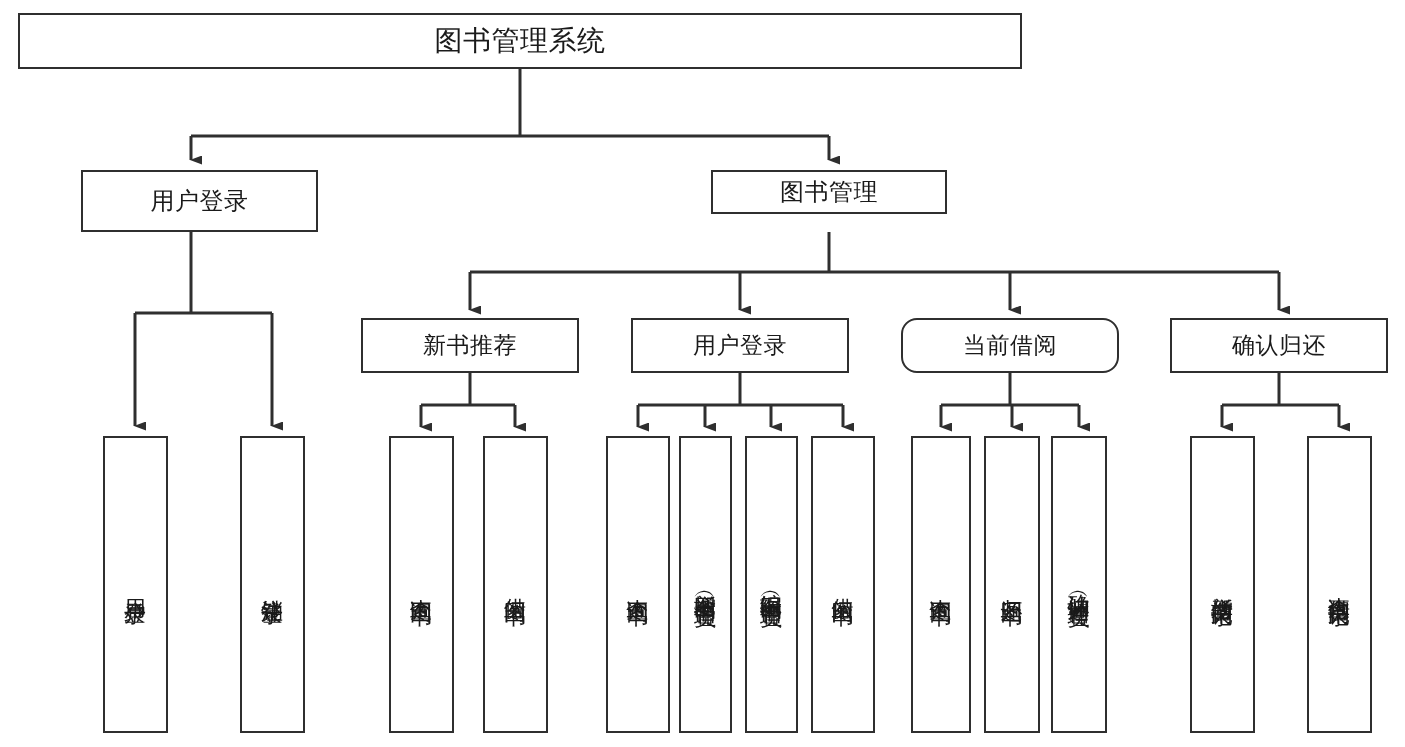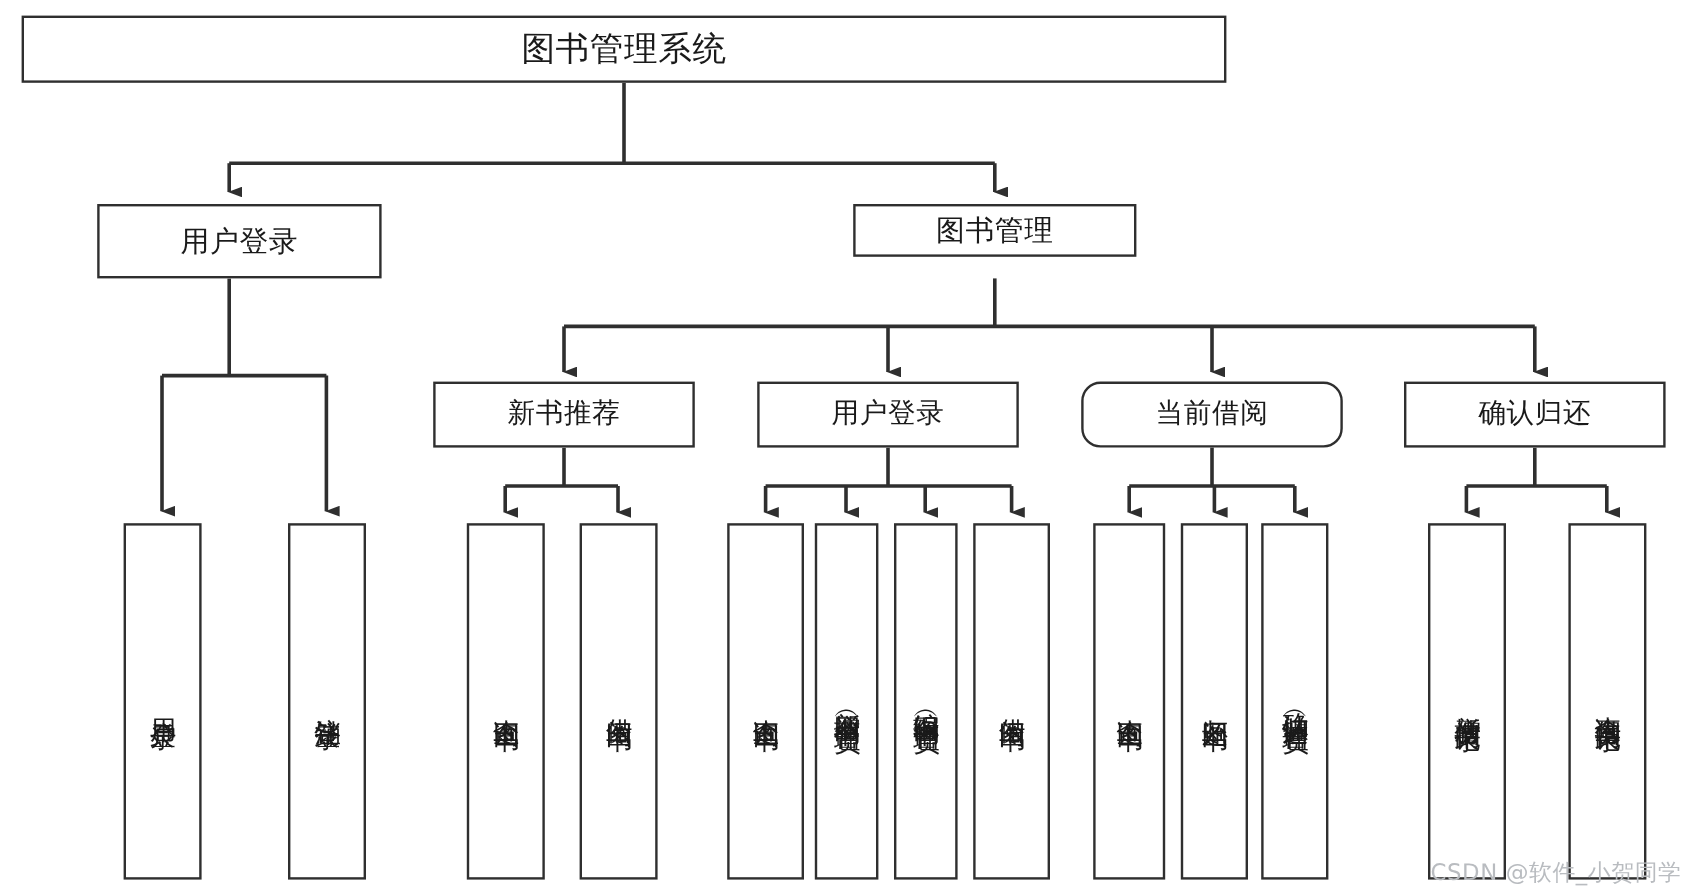--- a/index.html
+++ b/index.html
@@ -182,15 +182,14 @@
         <span class="label">确认归还（管理员）</span>
       </div>
       <div class="node leaf vertical" style="left: 1190px; top: 436px; width: 65px; height: 297px;">
         <span class="label">新增借阅记录</span>
       </div>
       <div class="node leaf vertical" style="left: 1307px; top: 436px; width: 65px; height: 297px;">
         <span class="label">查询借阅记录</span>
       </div>
     </div>
 
-  <div class="watermark" style="left: 1192px; top: 714px; color: rgb(185, 188, 192);">CSDN @软件_小贺同学</div>
 
 </div>
 
 </body></html>

